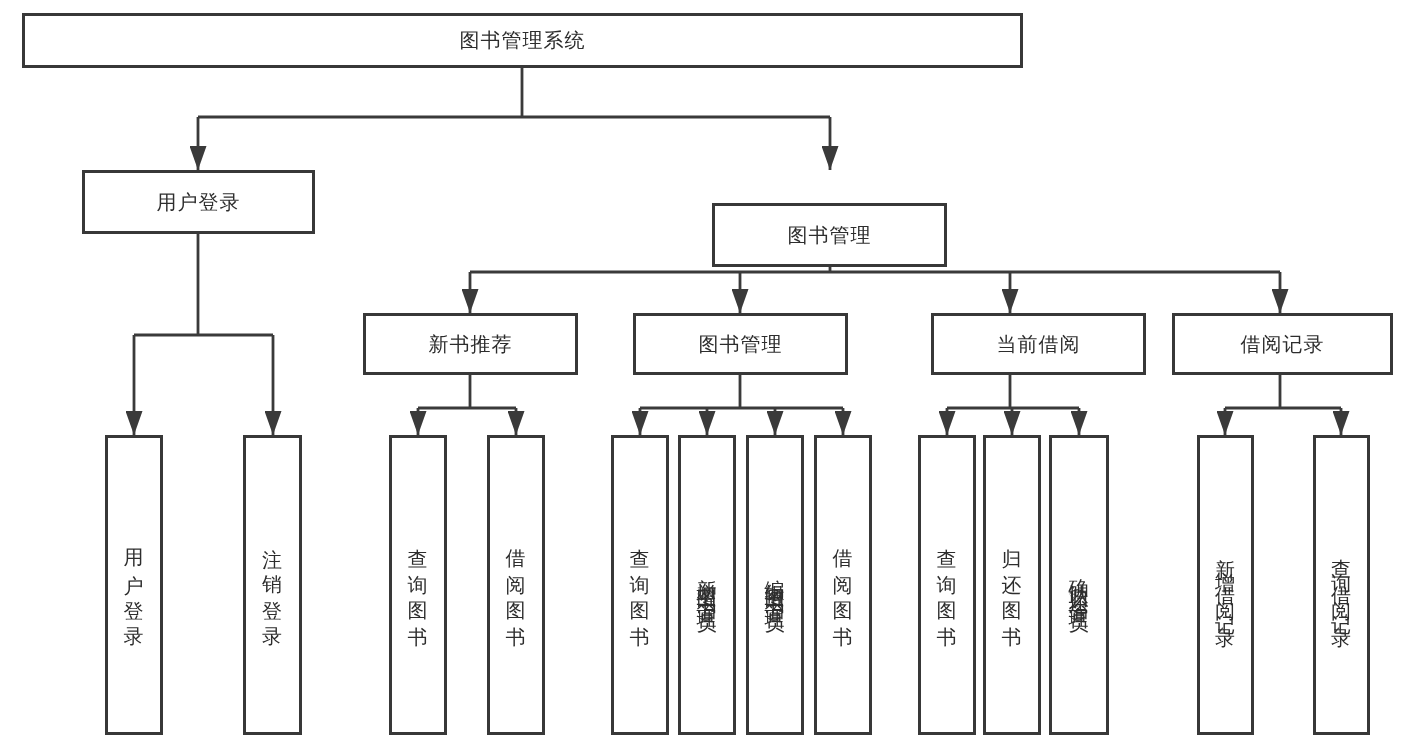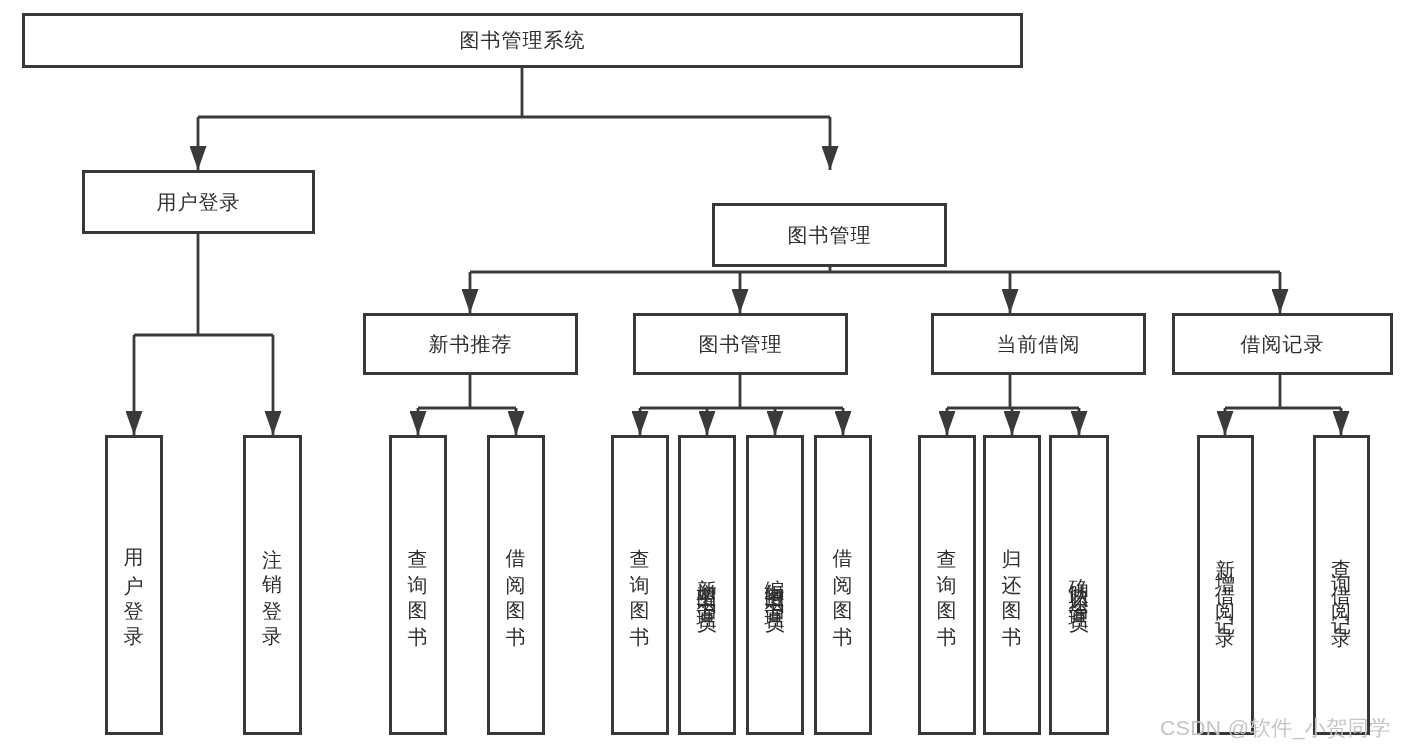--- a/index.html
+++ b/index.html
@@ -155,15 +155,14 @@
         <span class="label" style="letter-spacing: 5px;">确认归还（管理员）</span>
       </div>
       <div class="node vertical" style="left: 1197px; top: 435px; width: 57px; height: 300px;">
         <span class="label" style="letter-spacing: 14px;">新增借阅记录</span>
       </div>
       <div class="node vertical" style="left: 1313px; top: 435px; width: 57px; height: 300px;">
         <span class="label" style="letter-spacing: 14px;">查询借阅记录</span>
       </div>
     </div>
 
-  <div class="watermark">CSDN @软件_小贺同学</div>
 
 </div>
 
 </body></html>

